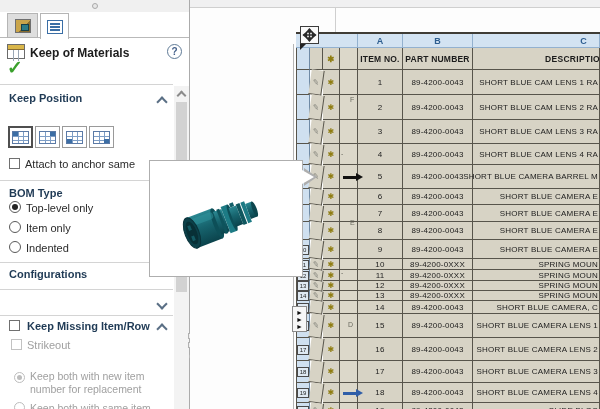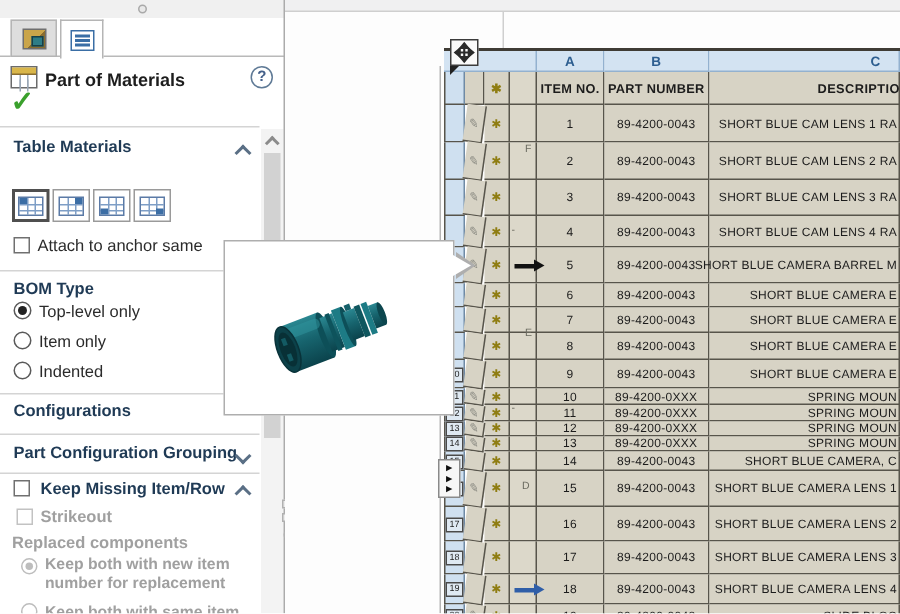--- a/index.html
+++ b/index.html
@@ -26,21 +26,21 @@
   .bomtab-ic i:nth-child(1){ top:2px; } .bomtab-ic i:nth-child(2){ top:5px; } .bomtab-ic i:nth-child(3){ top:8px; }
   .title-ic { position:absolute; left:7px; top:44px; width:18px; height:15px; border:1px solid #6b6b6b; background:#fff; }
   .title-ic::before { content:""; position:absolute; left:0; top:0; width:100%; height:4px; background:#d9b64a; border-bottom:1px solid #8a6d2f; }
   .title-ic::after { content:""; position:absolute; left:5px; top:5px; width:1px; height:8px; background:#9aa7b5; box-shadow:5px 0 0 #9aa7b5, 0 3px 0 #9aa7b5, 5px 3px 0 #9aa7b5; }
   .p-title { position:absolute; left:30px; top:46px; font-size:12px; font-weight:bold; color:#1d1d1d; }
   .help { position:absolute; left:167px; top:44px; width:15px; height:15px; border:1px solid #5f7a96; border-radius:50%; color:#44608a; font-size:10px; font-weight:bold; text-align:center; line-height:13px; background:#fff; }
   .okcheck { position:absolute; left:7px; top:56px; font-size:19px; font-weight:bold; color:#3aa02c; }
   .divider { position:absolute; left:0; width:173px; height:1px; background:#d4d4d4; }
   .sect { position:absolute; left:9px; font-size:11px; font-weight:bold; color:#1f3a55; }
   .lbl { position:absolute; font-size:11px; color:#2b2b2b; }
-  .lbl.dis, .sect.dis { color:#a0a0a0; font-weight:bold; }
+  .lbl.dis, .sect.dis { color:#a0a0a0; font-weight:normal; }
   .chev { position:absolute; width:8px; height:8px; }
   .chev::before { content:""; position:absolute; left:0; top:2px; width:6px; height:6px; border-left:2px solid #5a6f85; border-top:2px solid #5a6f85; transform:rotate(45deg); }
   .chev.down::before { transform:rotate(225deg); top:0; }
   .cbox { position:absolute; width:11px; height:11px; border:1px solid #707070; background:#fff; }
   .cbox.dis { border-color:#c2c2c2; }
   .radio { position:absolute; width:12px; height:12px; border:1px solid #595959; border-radius:50%; background:#fff; }
   .radio.sel::after { content:""; position:absolute; left:2px; top:2px; width:6px; height:6px; border-radius:50%; background:#222; }
   .radio.dis { border-color:#bdbdbd; width:11px; height:11px; }
   .radio.dis.sel::after { background:#bdbdbd; width:5px; height:5px; }
   .cornbtn { position:absolute; top:126px; width:25px; height:22px; border:1px solid #9a9a9a; background:#fff; display:flex; align-items:center; justify-content:center; }
@@ -123,27 +123,27 @@
     </div>
     <div class="tab active">
       <span class="icon16 bomtab-ic">
           <i></i>
           <i></i>
           <i></i>
         </span>
     </div>
 
     <div class="title-ic"></div>
-    <div class="p-title">Part of Materials</div>
+    <div class="p-title">Keep of Materials</div>
     <div class="help">?</div>
     <div class="okcheck">✓</div>
 
     <div class="divider" style="top:84px"></div>
 
-    <div class="sect" style="top:92px">Table Materials</div>
+    <div class="sect" style="top:92px">Keep Position</div>
     <div class="chev" style="left:158px; top:96px"></div>
 
     <div class="cornbtn sel" style="left:8px">
         <span class="corn-ic corn-tl"></span>
       </div>
     <div class="cornbtn" style="left:35px">
         <span class="corn-ic corn-tr"></span>
       </div>
     <div class="cornbtn" style="left:62px">
         <span class="corn-ic corn-bl"></span>
@@ -162,31 +162,29 @@
     <div class="lbl" style="left:26px; top:202px">Top-level only</div>
     <div class="radio" style="left:9px; top:221px"></div>
     <div class="lbl" style="left:26px; top:222px">Item only</div>
     <div class="radio" style="left:9px; top:241px"></div>
     <div class="lbl" style="left:26px; top:242px">Indented</div>
 
     <div class="divider" style="top:262px"></div>
     <div class="sect" style="top:268px">Configurations</div>
 
     <div class="divider" style="top:289px"></div>
-    <div class="sect" style="top:296px">Part Configuration Grouping</div>
     <div class="chev down" style="left:158px; top:300px"></div>
 
     <div class="divider" style="top:315px"></div>
     <div class="cbox" style="left:9px; top:320px"></div>
     <div class="sect" style="left:27px; top:320px">Keep Missing Item/Row</div>
     <div class="chev" style="left:158px; top:323px"></div>
 
     <div class="cbox dis" style="left:11px; top:339px"></div>
     <div class="lbl dis" style="left:27px; top:339px">Strikeout</div>
-    <div class="lbl dis" style="left:8px; top:356px">Replaced components</div>
 
     <div class="radio dis sel" style="left:14px; top:372px"></div>
     <div class="lbl dis" style="left:30px; top:383px; font-size:10.5px">number for replacement</div>
     <div class="lbl dis" style="left:30px; top:370px; font-size:10.5px">Keep both with new item</div>
     <div class="radio dis" style="left:14px; top:402px"></div>
     <div class="lbl dis" style="left:30px; top:402px; font-size:10.5px">Keep both with same item</div>
 
     <div class="sbar">
       <div class="sbar-up"></div>
       <div class="sbar-thumb"></div>

